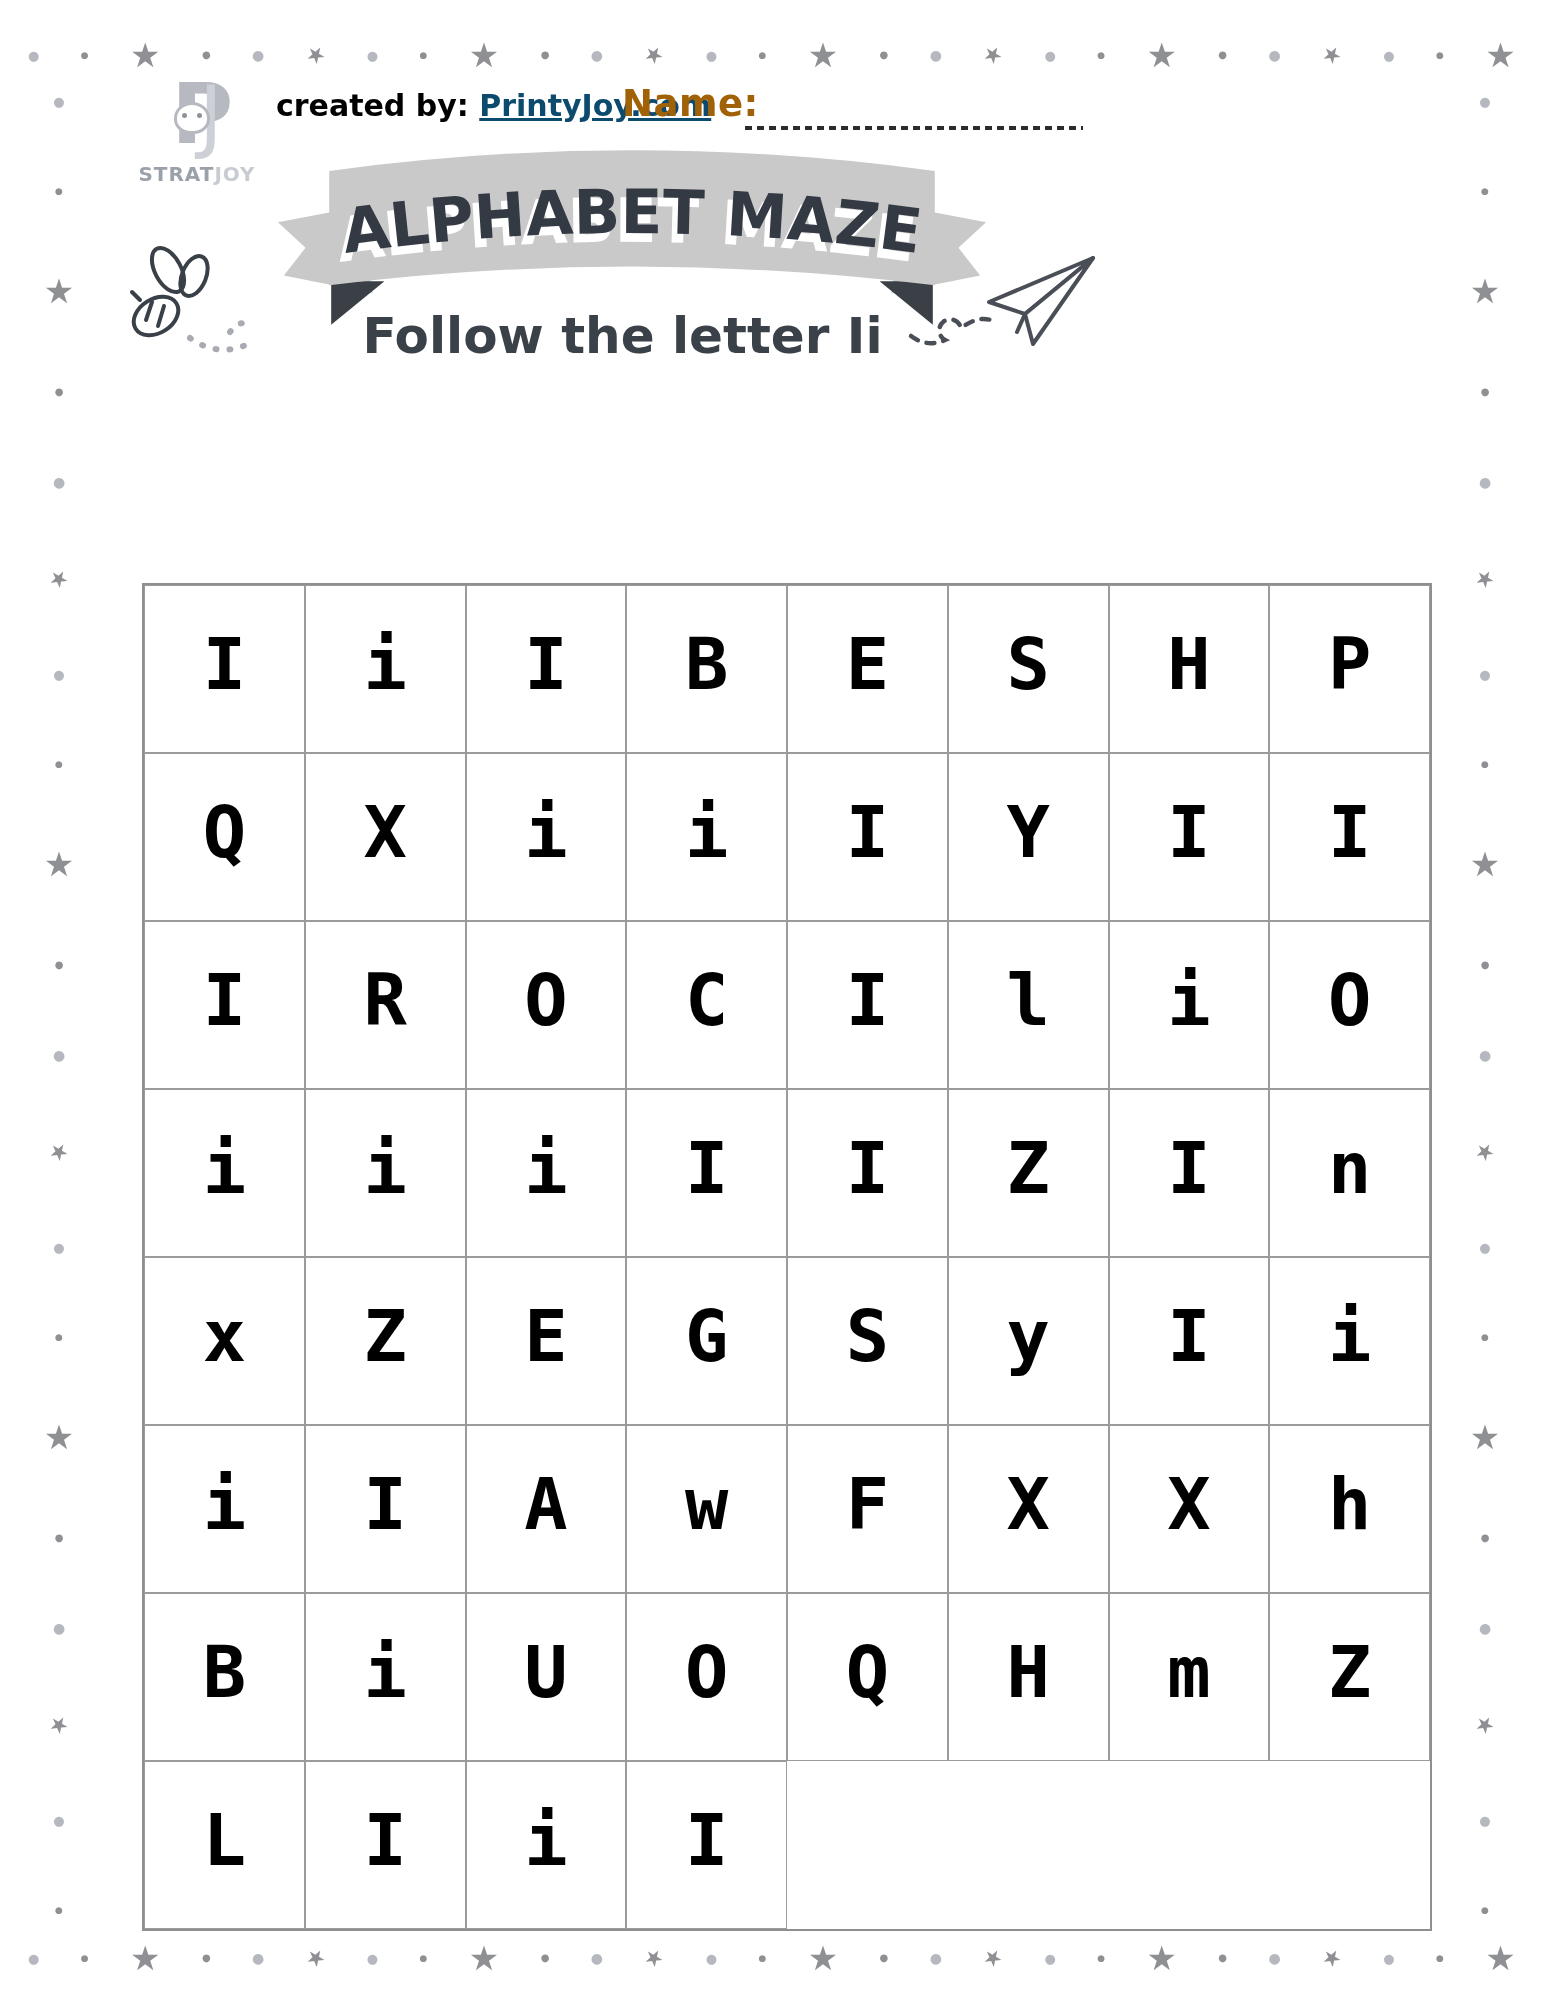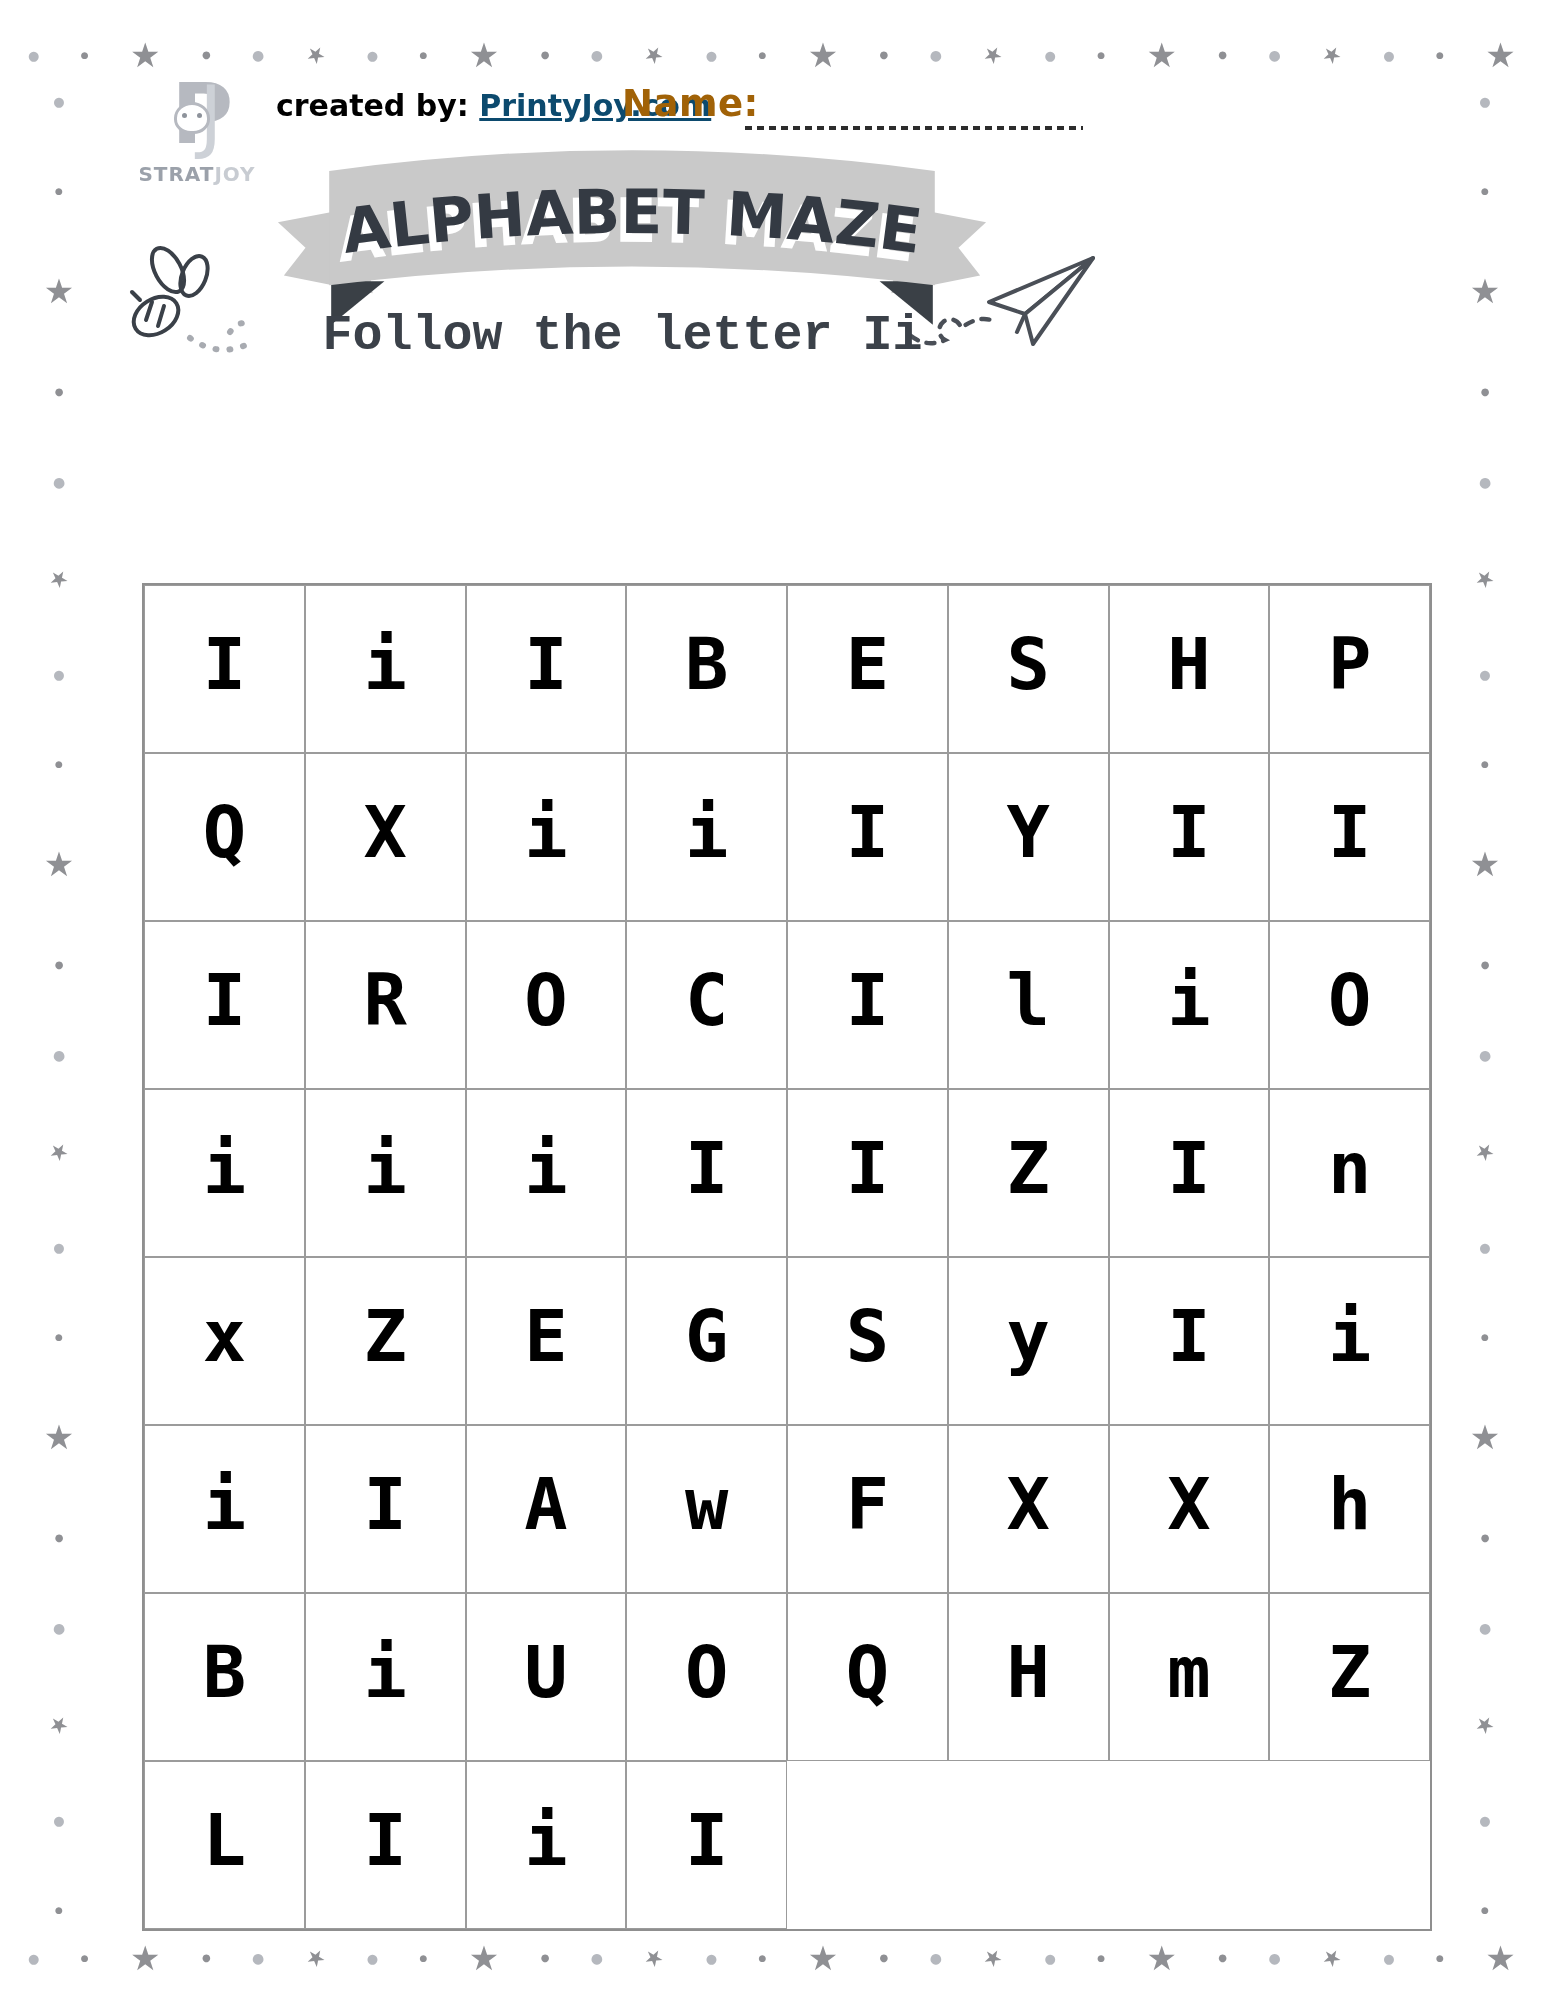--- a/index.html
+++ b/index.html
@@ -32,21 +32,21 @@
             background:repeating-linear-gradient(90deg,#2c2c2c 0 7px,transparent 7px 12px);}
 
   
   .banner{position:absolute;left:272px;top:136px;width:720px;height:200px;}
   .doodle-bee{position:absolute;left:118px;top:240px;}
   .doodle-plane{position:absolute;left:905px;top:252px;}
 
   
   .instructions{position:absolute;left:130px;top:306px;width:985px;text-align:center;
                 color:#3b4149;font-weight:bold;}
-  .instructions .l1{font-size:50px;line-height:1.2;font-family:Liberation Mono, monospace;}
+  .instructions .l1{font-size:50px;line-height:1.2;}
   .instructions .l2{font-size:50px;line-height:1.25;}
 
   
   .maze{position:absolute;left:142px;top:583px;width:1286px;
         display:grid;grid-template-columns:repeat(8,1fr);grid-auto-rows:168px;
         border:2px solid #8f8f8f;background:#fff;}
   .cell{border:1.5px solid #9b9b9b;display:flex;align-items:center;justify-content:center;
         padding-bottom:10px;box-sizing:border-box;}
   .cell .ltr{font-family:"DejaVu Sans Mono","Liberation Mono",monospace;
              font-weight:bold;font-size:72px;color:#000;}

